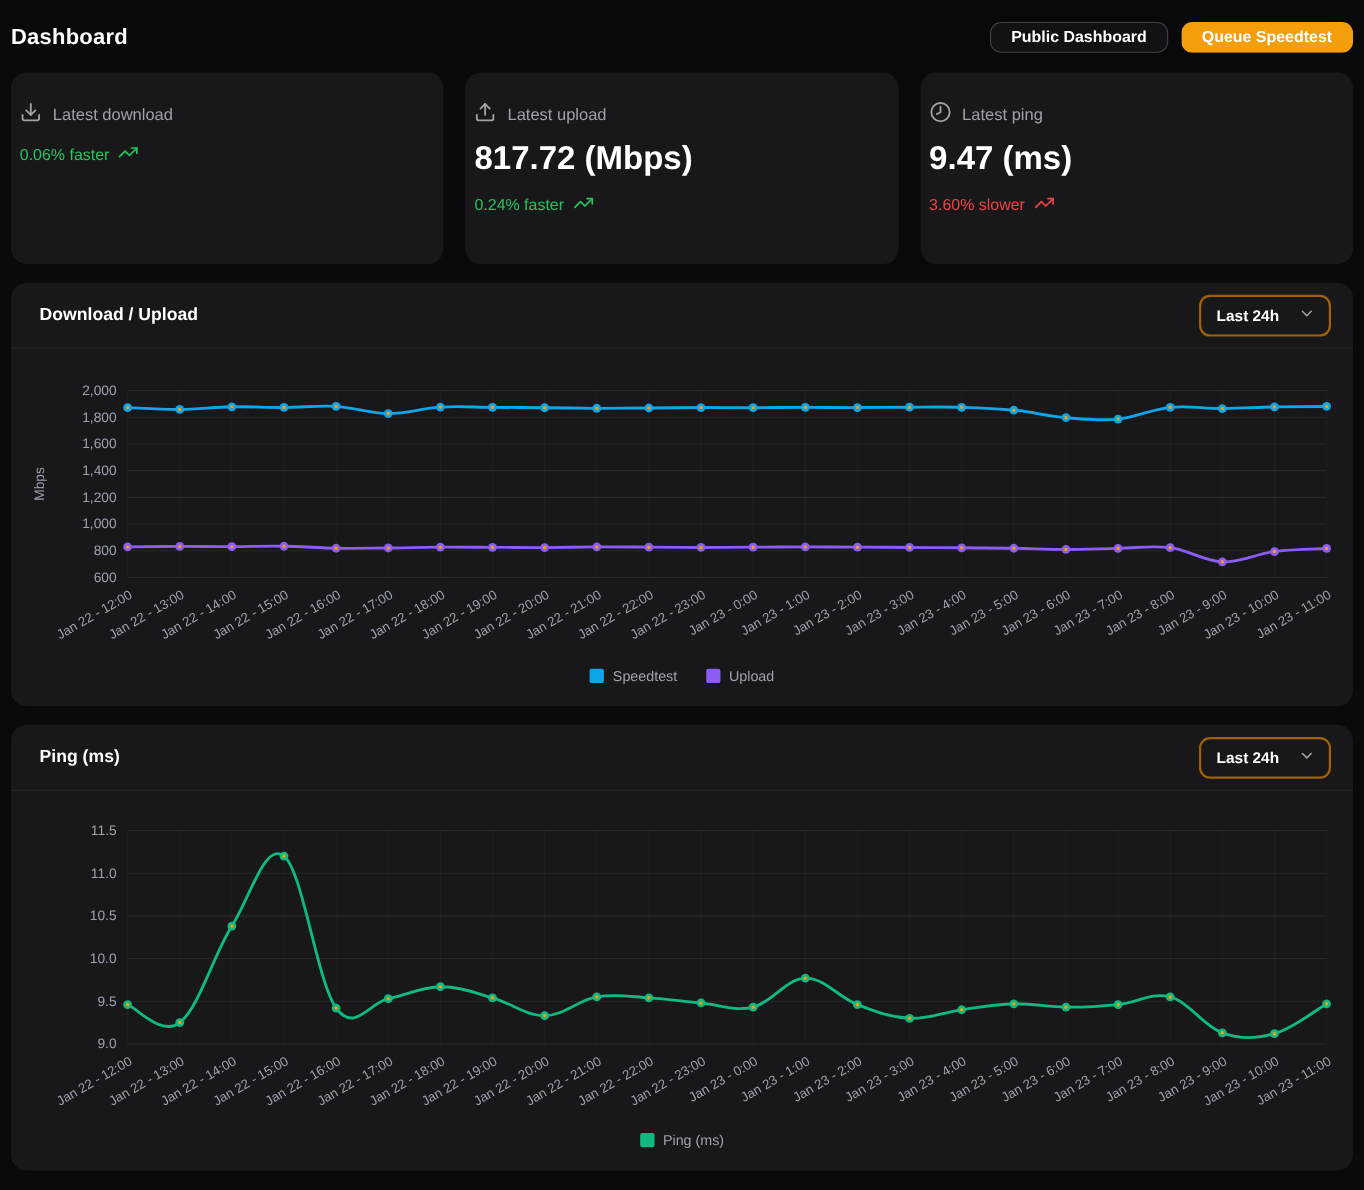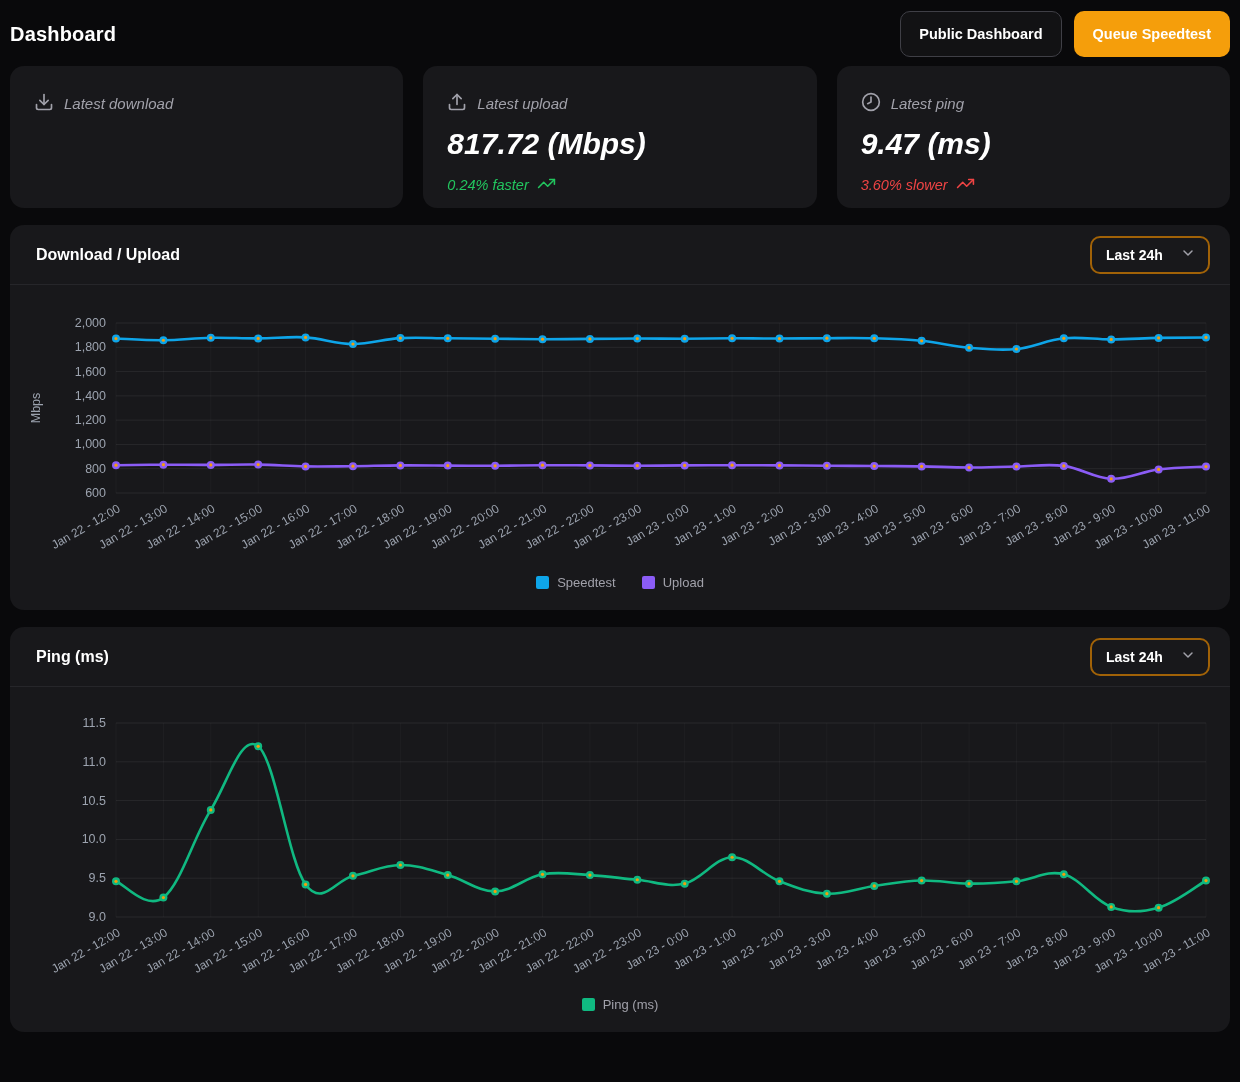--- a/index.html
+++ b/index.html
@@ -3,27 +3,27 @@
 <meta charset="utf-8">
 <style>
   * { margin:0; padding:0; box-sizing:border-box; }
   html,body { width:1240px; height:1082px; background:#09090b; font-family:"Liberation Sans", sans-serif; color:#fff; overflow:hidden; }
   .page { padding:10px; }
 
   
   .topbar { display:flex; align-items:center; justify-content:space-between; height:48px; margin-bottom:8px; }
   .page-title { font-size:20px; font-weight:800; letter-spacing:.2px; }
   .topbar-actions { display:flex; gap:12px; }
-  .btn { height:46px; display:inline-flex; align-items:center; padding:0 18px; border-radius:10px; font-size:14.5px; font-weight:700; cursor:pointer; border:1px solid transparent; }
+  .btn { height:28px; display:inline-flex; align-items:center; padding:0 18px; border-radius:10px; font-size:14.5px; font-weight:700; cursor:pointer; border:1px solid transparent; }
   .btn-secondary { background:#121214; border-color:#3f3f46; color:#fff; }
   .btn-primary { background:#f59e0b; color:#fff; }
 
   
   .stats-row { display:grid; grid-template-columns:1fr 1fr 1fr; gap:20px; margin-bottom:17px; }
-  .stat-card { background:#18181b; border-radius:14px; height:142px; padding:26px 24px;font-style:italic; }
+  .stat-card { background:#18181b; border-radius:14px; height:174px; padding:26px 8px; }
   .stat-head { display:flex; align-items:center; gap:10px; color:#a1a1aa; font-size:15px; }
   .stat-head svg { width:20px; height:20px; stroke:#a1a1aa; }
   .stat-value { margin-top:12px; font-size:30px; font-weight:800; color:#fff; }
   .stat-delta { margin-top:13px; font-size:14.5px; display:flex; align-items:center; gap:8px; font-weight:500; }
   .stat-delta svg { width:19px; height:19px; }
 
   
   .chart-card { background:#18181b; border-radius:14px; margin-bottom:17px; overflow:hidden; }
   .chart-card-header { display:flex; align-items:center; justify-content:space-between; height:60px; padding:0 20px 0 26px; border-bottom:1px solid #26262a; }
   .chart-title { font-size:16px; font-weight:700; }
@@ -56,20 +56,29 @@
     <div class="stat-card">
       <div class="stat-head">
         <span>
           <svg viewBox="0 0 24 24" fill="none" stroke-width="2" stroke-linecap="round" stroke-linejoin="round" stroke="#a1a1aa">
               <path d="M21 15v4a2 2 0 0 1-2 2H5a2 2 0 0 1-2-2v-4"></path>
               <polyline points="7 10 12 15 17 10"></polyline>
               <line x1="12" y1="15" x2="12" y2="3"></line>
             </svg>
         </span>
         <span>Latest download</span>
+      </div>
+      <div class="stat-delta" style="color: rgb(34, 197, 94);">
+        <span>0.06% faster</span>
+        <span>
+          <svg viewBox="0 0 24 24" fill="none" stroke="currentColor" stroke-width="2" stroke-linecap="round" stroke-linejoin="round">
+              <polyline points="22 7 13.5 15.5 8.5 10.5 2 17"></polyline>
+              <polyline points="16 7 22 7 22 13"></polyline>
+            </svg>
+        </span>
       </div>
     </div>
 
     <div class="stat-card">
       <div class="stat-head">
         <span>
           <svg viewBox="0 0 24 24" fill="none" stroke-width="2" stroke-linecap="round" stroke-linejoin="round" stroke="#a1a1aa">
               <path d="M21 15v4a2 2 0 0 1-2 2H5a2 2 0 0 1-2-2v-4"></path>
               <polyline points="17 8 12 3 7 8"></polyline>
               <line x1="12" y1="3" x2="12" y2="15"></line>

